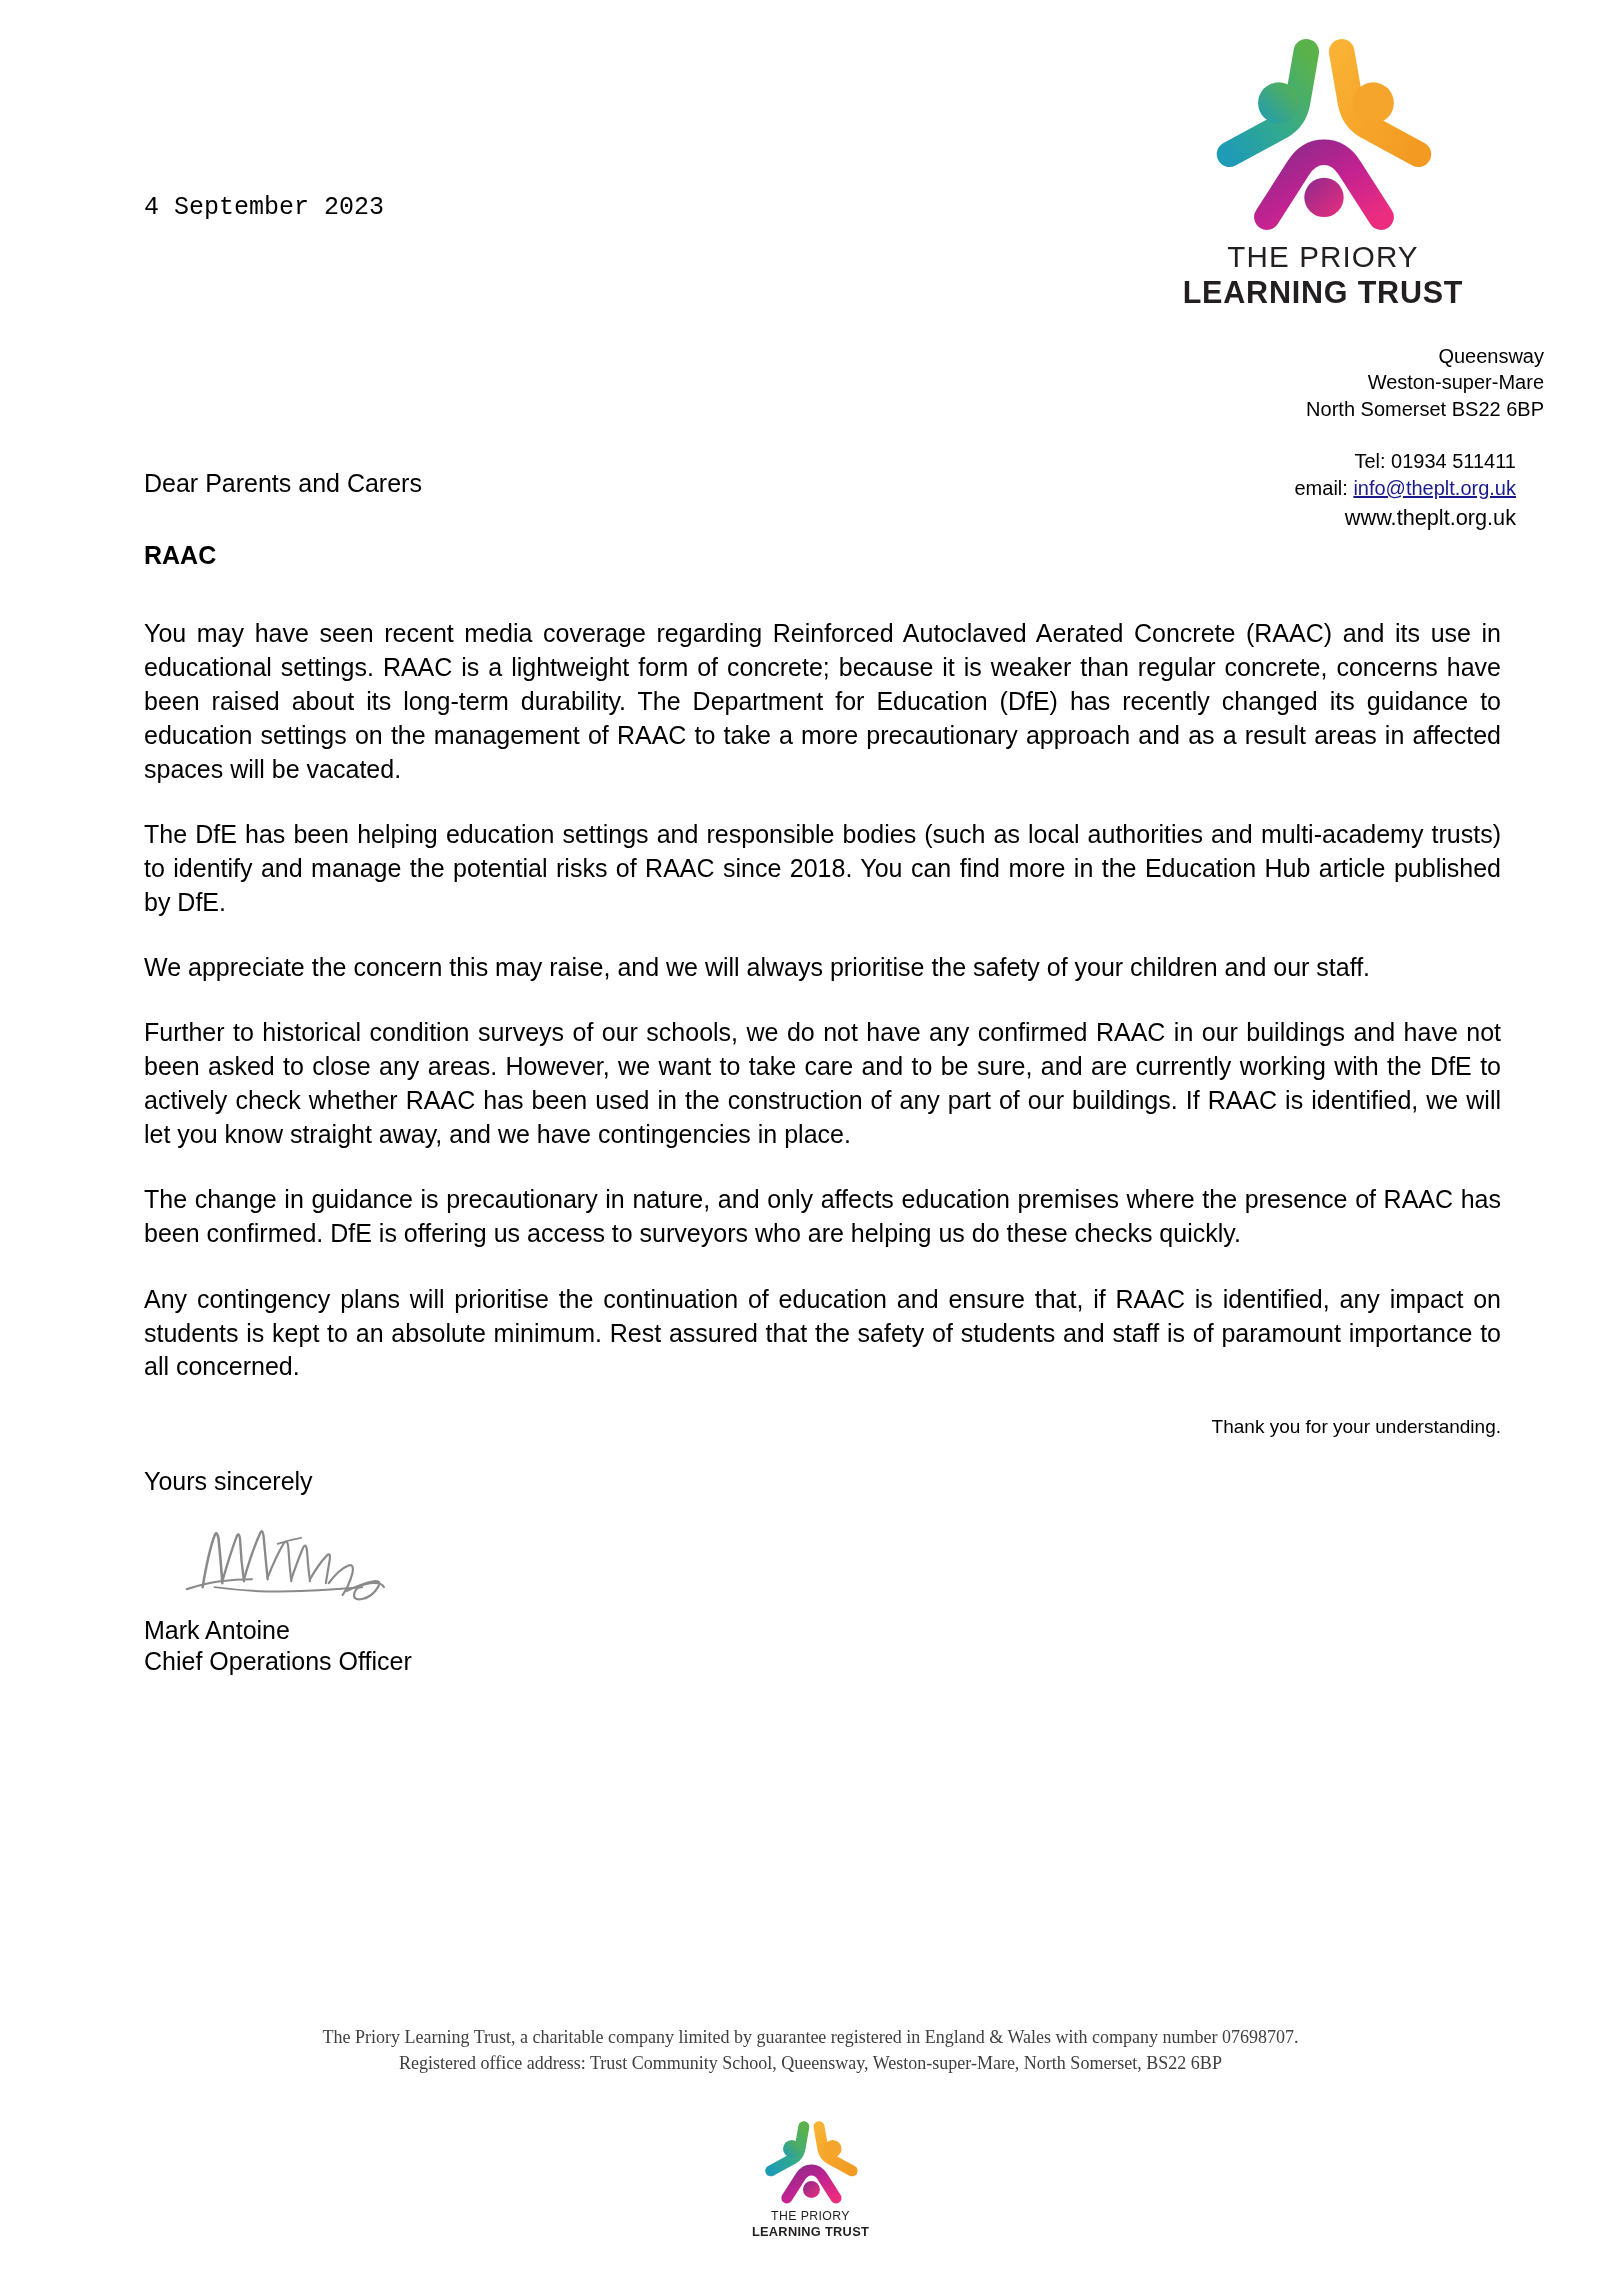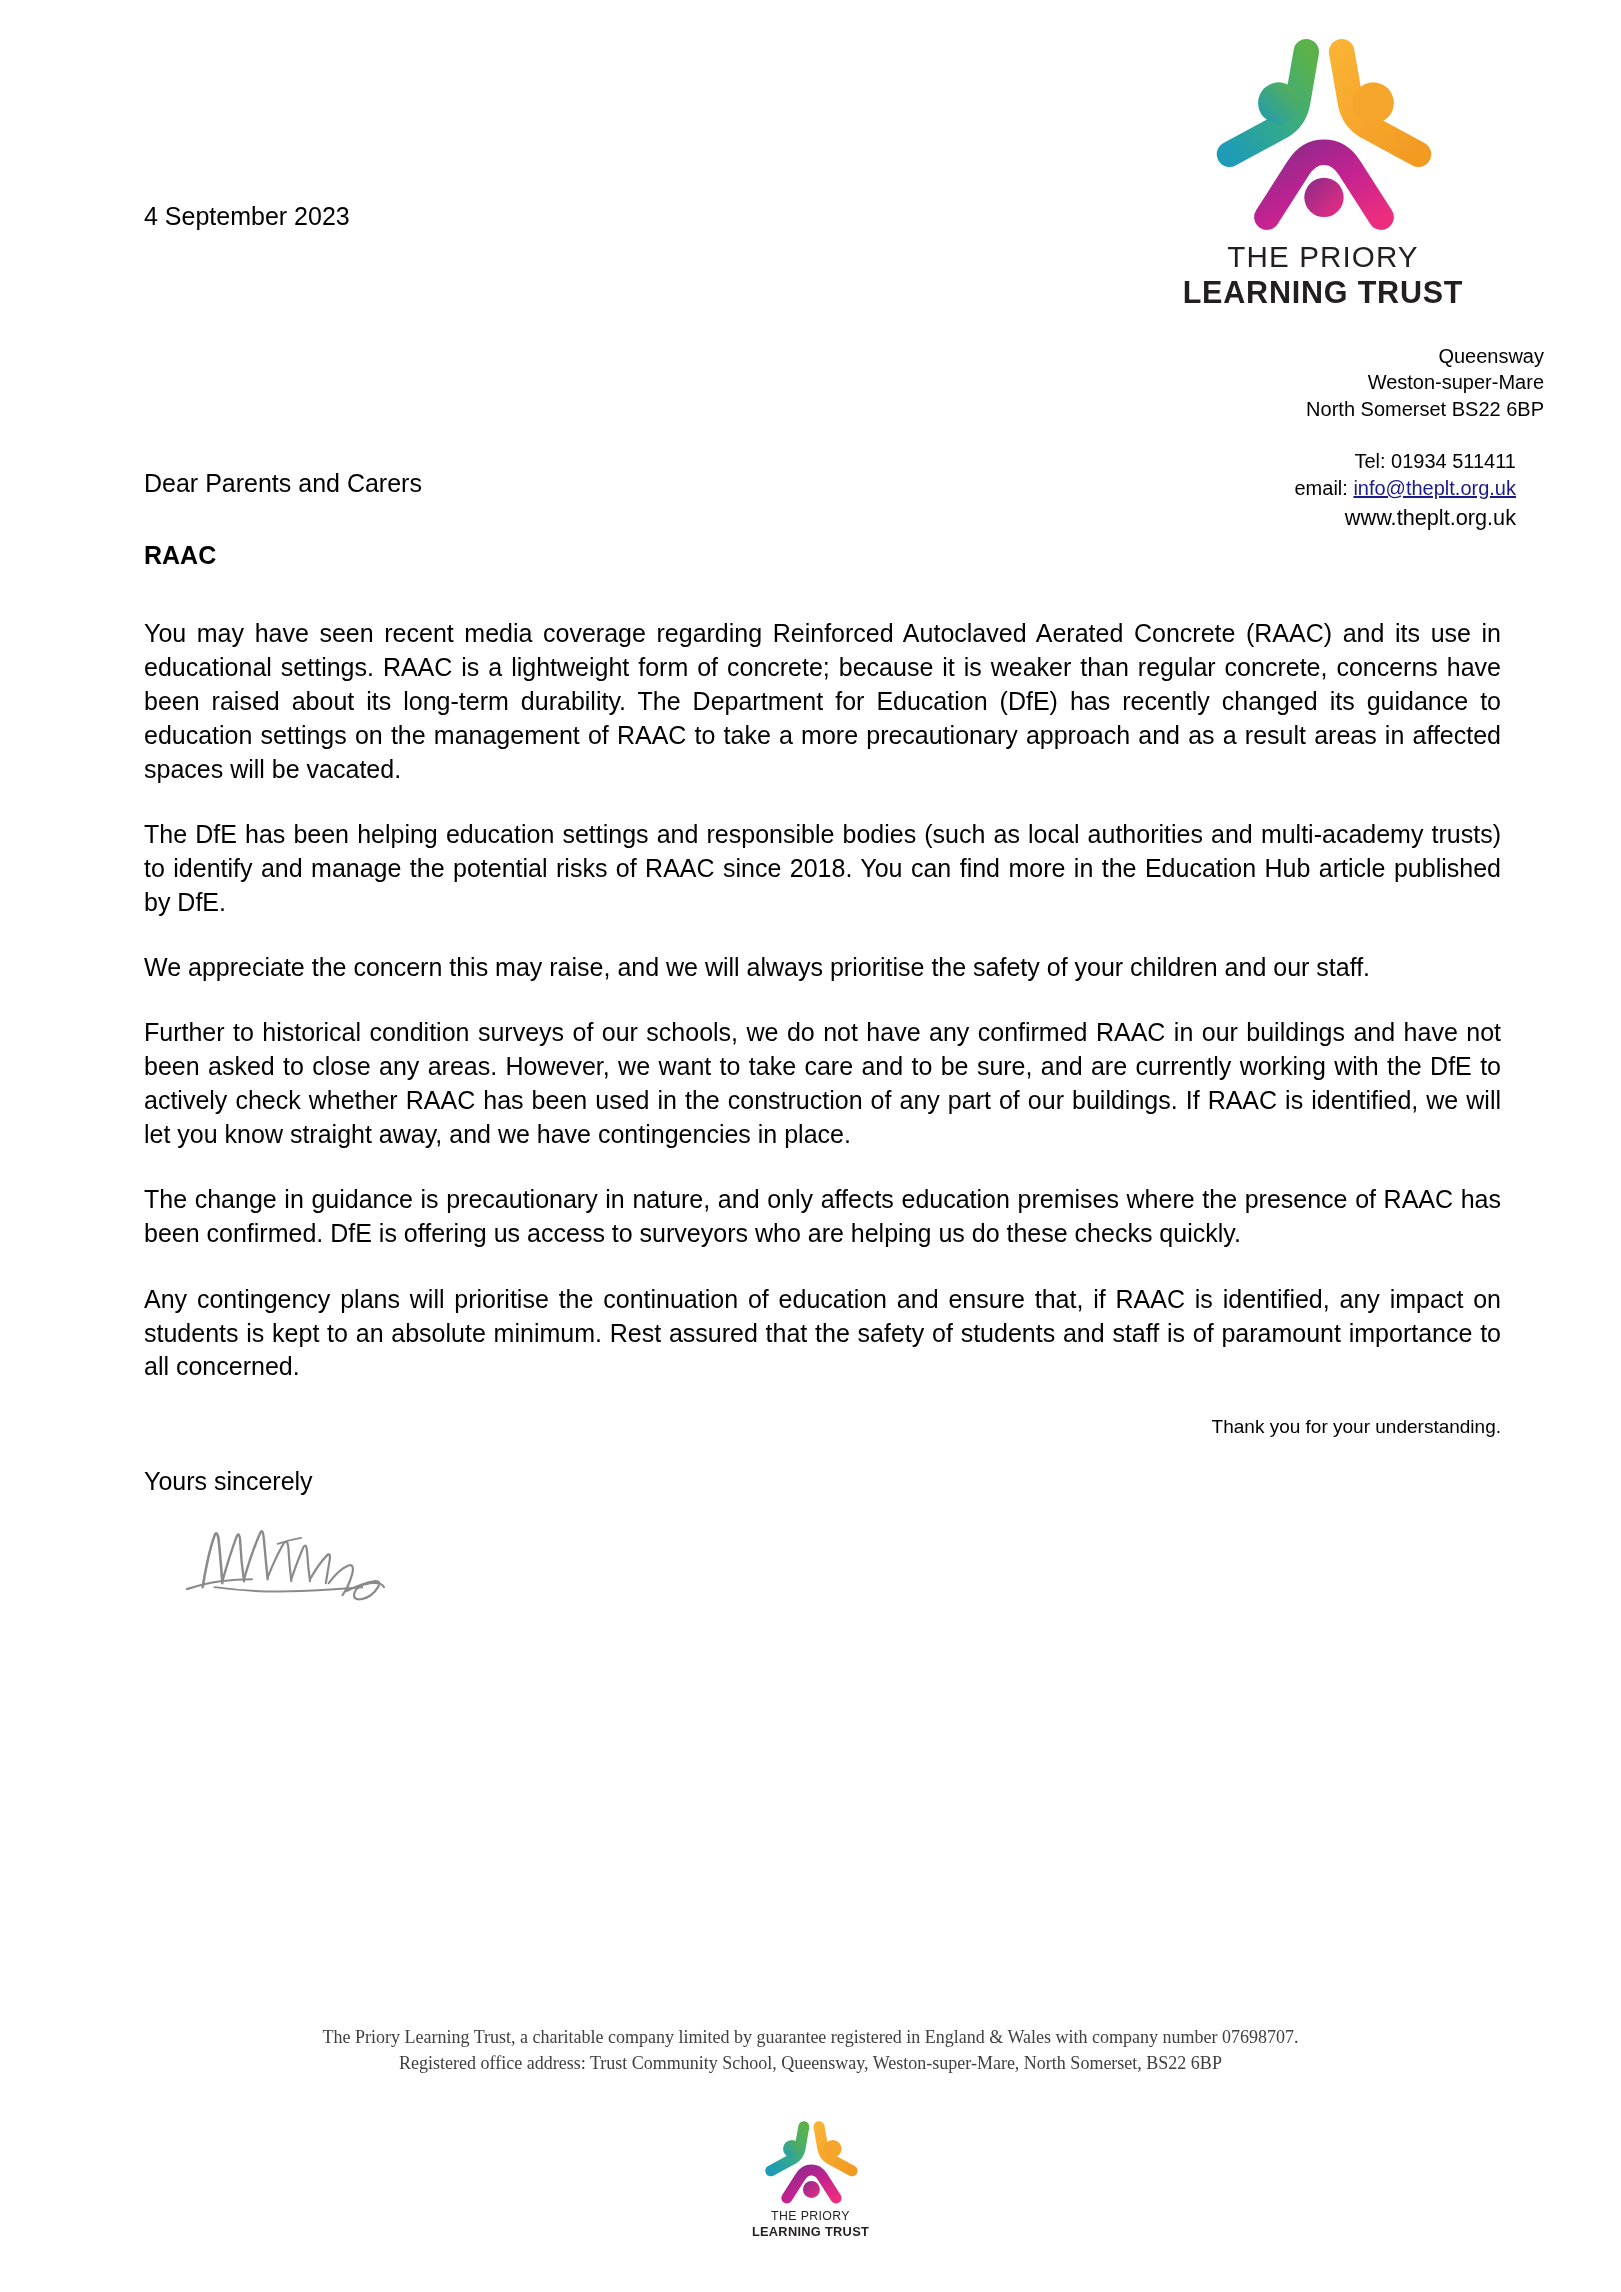--- a/index.html
+++ b/index.html
@@ -83,22 +83,23 @@
     font-size: 21.7px;
     color: #000;
     display: block;
     margin-top: 1px;
   }
 
   
   .date {
     position: absolute;
     left: 144px;
-    top: 202px;
-    font-size: 25px;
+    top: 193px;
+    font-size: 25px;
+    font-family: Liberation Mono, monospace;
   }
 
   
   .letter-body {
     position: absolute;
     left: 144px;
     top: 458px;
     width: 1357px;
   }
   .salutation {
@@ -253,20 +254,24 @@
         <path d="M90 60 Q98 40 106 26 Q110 20 111 30 Q112 48 114 64" stroke-width="2.2"></path>
         <path d="M100 26 Q112 22 124 20" stroke-width="1.8"></path>
         <path d="M114 62 Q120 44 126 30 Q129 24 130 34 Q131 50 133 64" stroke-width="2.2"></path>
         <path d="M133 62 Q142 46 150 38 Q154 34 153 42 Q151 54 149 66" stroke-width="2.2"></path>
         <path d="M36 70 Q80 76 124 74 Q160 72 186 70" stroke-width="2"></path>
         <path d="M152 66 Q162 52 172 48 Q178 46 176 56 Q172 70 166 78" stroke-width="2.2"></path>
         <path d="M170 74 Q186 66 198 64 Q206 63 202 70 Q196 80 186 82 Q176 84 178 76 Q180 68 194 66 Q206 65 208 70" stroke-width="2.2"></path>
       </g>
     </svg>
 
+    <div class="signer">
+      <div>Mark Antoine</div>
+      <div>Chief Operations Officer</div>
+    </div>
   </div>
 
   <div class="footer-legal">
     <div>The Priory Learning Trust, a charitable company limited by guarantee registered in England &amp; Wales with company number 07698707.</div>
     <div>Registered office address: Trust Community School, Queensway, Weston-super-Mare, North Somerset, BS22 6BP</div>
   </div>
 
   <div class="footer-logo">
     <svg viewBox="0 0 250 212" aria-hidden="true">
       <path d="M30 128 L82 100 Q96 92 99 76 L108 24" fill="none" stroke="url(#gGreen)" stroke-width="26" stroke-linecap="round" stroke-linejoin="round"></path>

